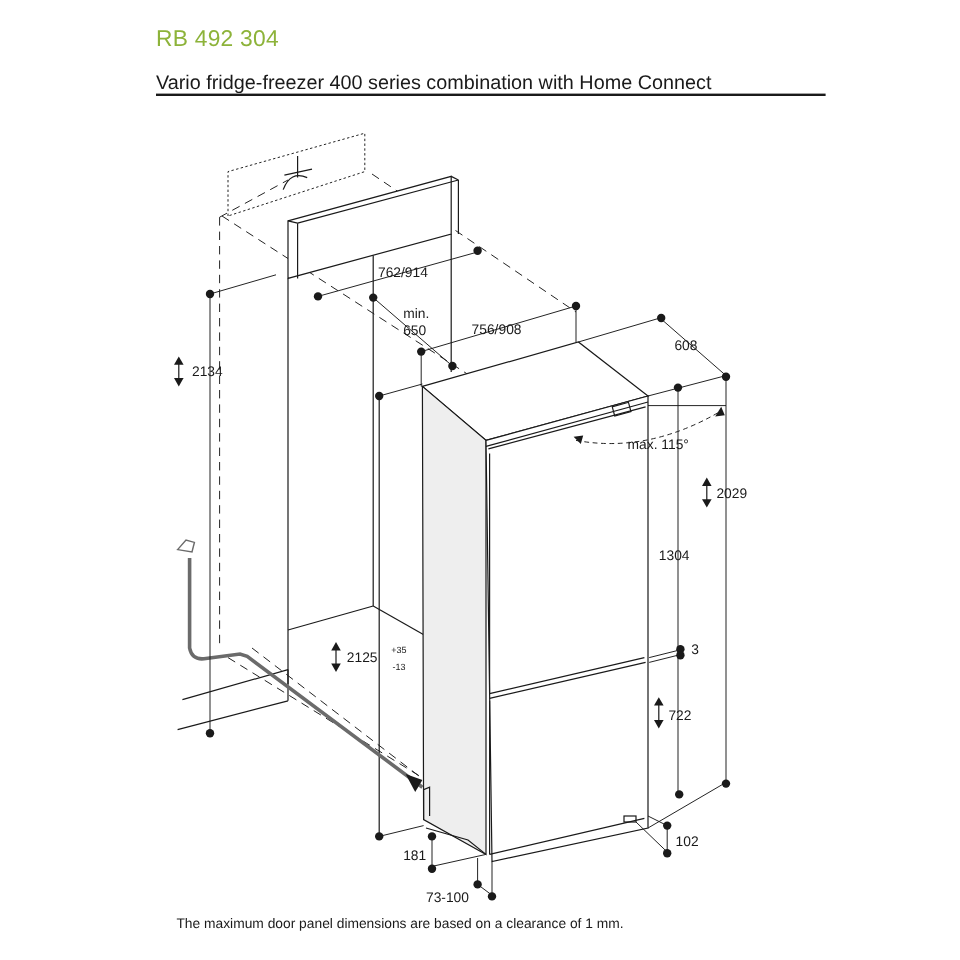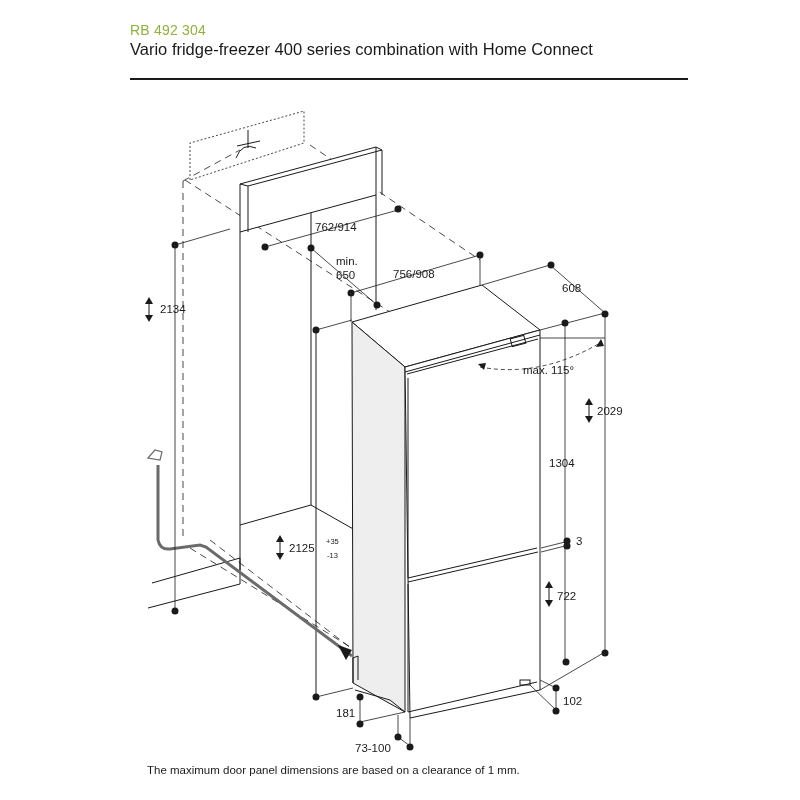--- a/index.html
+++ b/index.html
@@ -1,20 +1,20 @@
 <!DOCTYPE html>
 <html><head>
 <meta charset="utf-8">
 <style>
   html, body { margin: 0; padding: 0; background: #ffffff; }
   body { width: 800px; height: 800px; position: relative; overflow: hidden;
          font-family: "Liberation Sans", sans-serif; color: #1a1a1a; }
-  .model-code { position: absolute; left: 130px; top: 22px; font-size: 14px;
+  .model-code { position: absolute; left: 130px; top: 22px; font-size: 19px;
                 color: #8db33a; letter-spacing: 0.2px; }
-  .product-title { position: absolute; left: 130px; top: 40px; font-size: 16.5px; color: #1a1a1a; }
+  .product-title { position: absolute; left: 130px; top: 60px; font-size: 16.5px; color: #1a1a1a; }
   .title-rule { position: absolute; left: 130px; top: 78px; width: 558px; height: 1.5px; background: #1a1a1a; }
   .drawing { position: absolute; left: 0; top: 0; width: 800px; height: 800px; }
   .footnote { position: absolute; left: 147px; top: 764px; font-size: 11.5px; color: #1a1a1a; }
   svg text { font-family: "Liberation Sans", sans-serif; fill: #1a1a1a; }
 </style>
 </head>
 <body>
 
 <div class="model-code">RB 492 304</div>
 <div class="product-title">Vario fridge-freezer 400 series combination with Home Connect</div>

